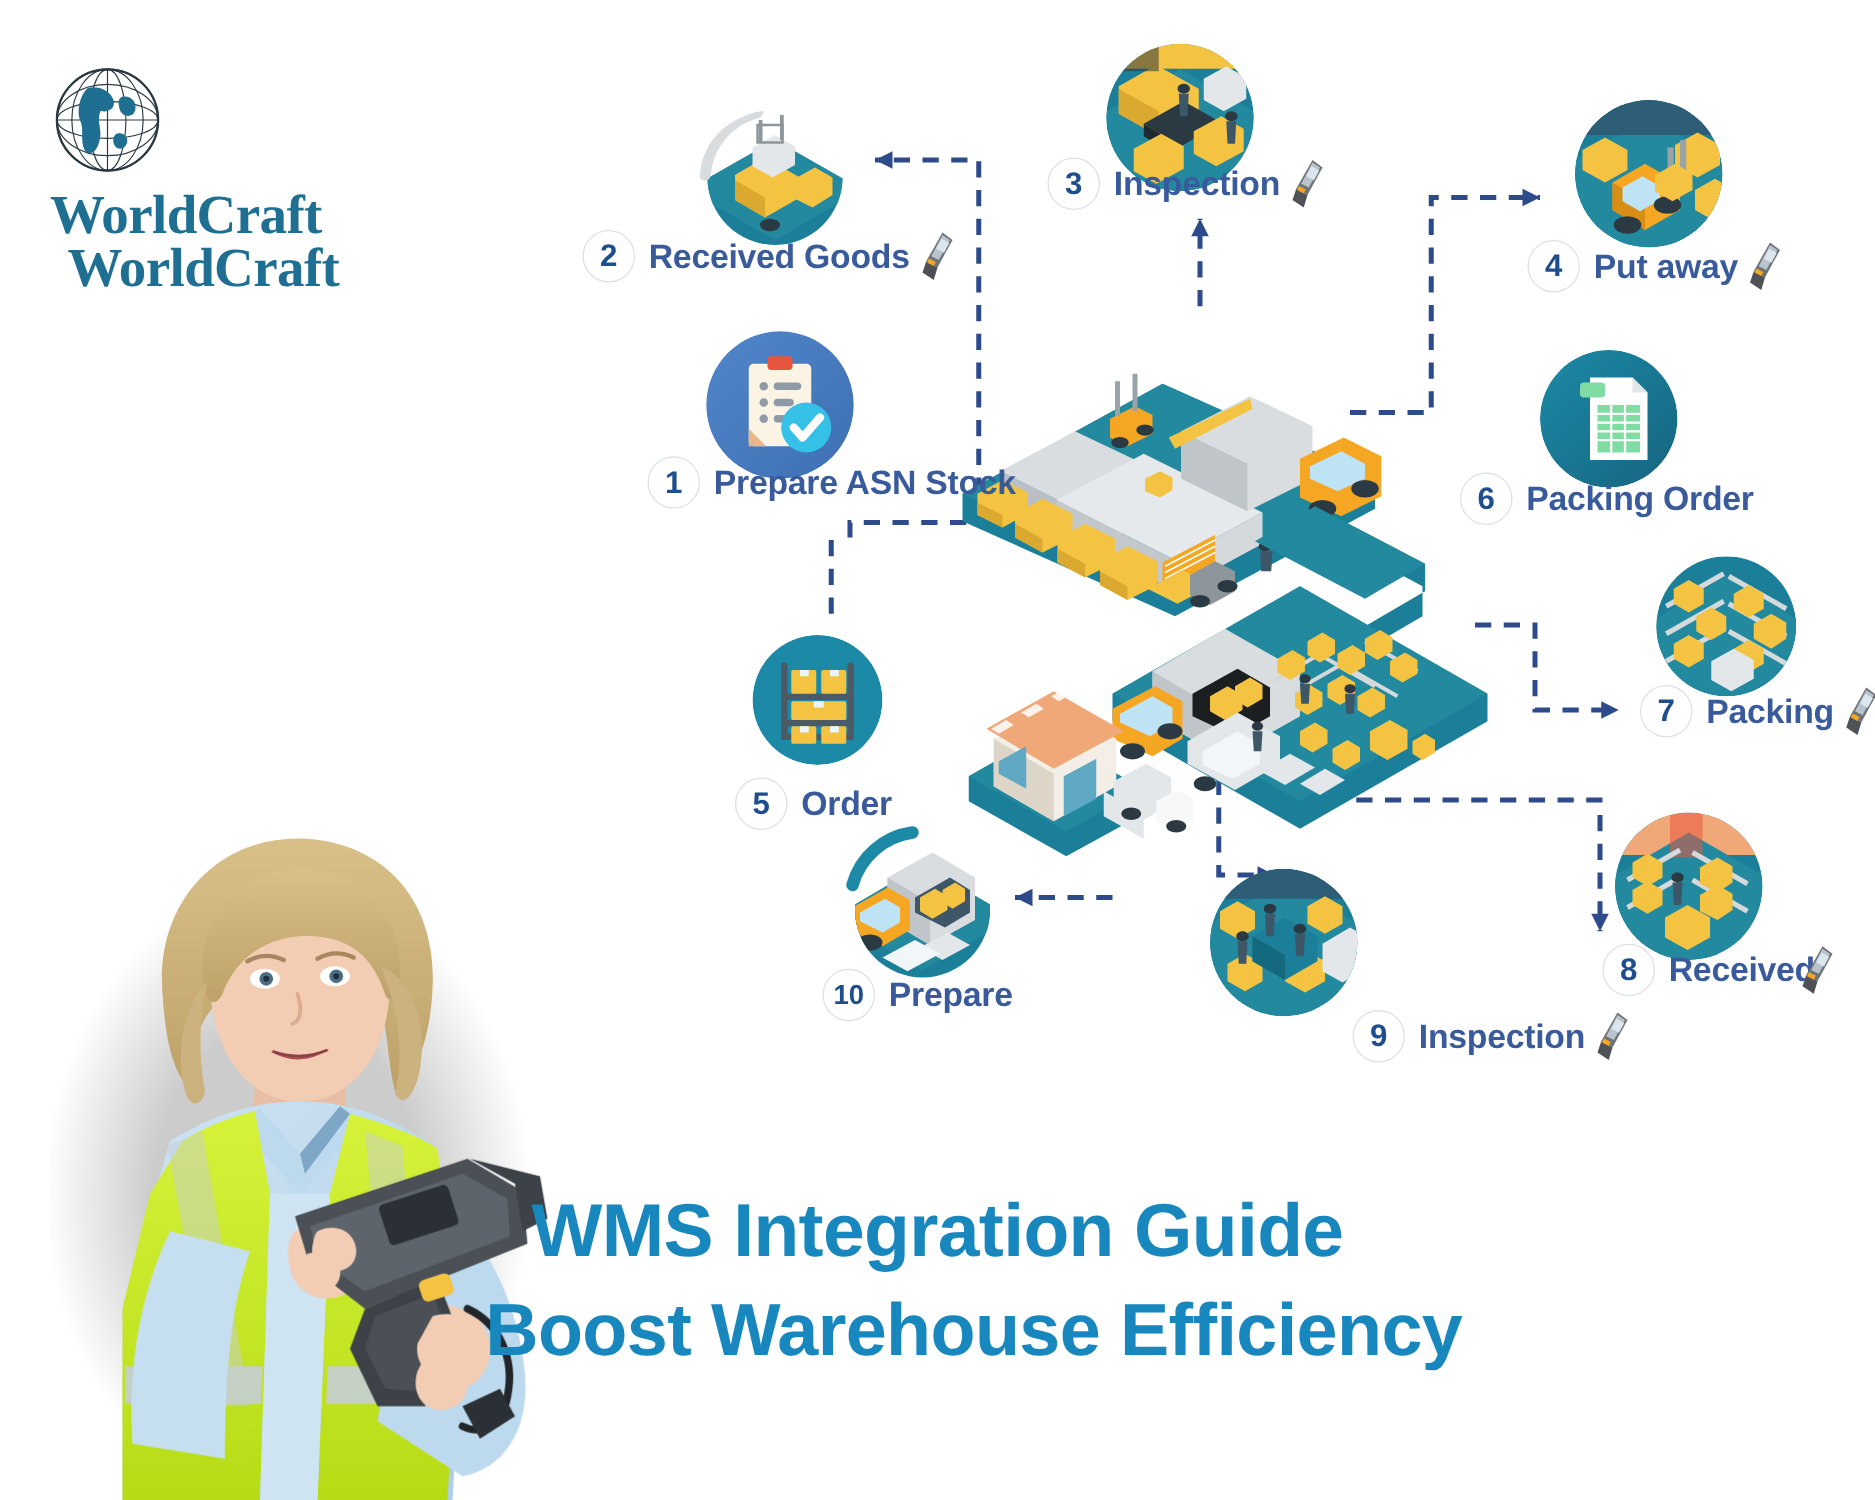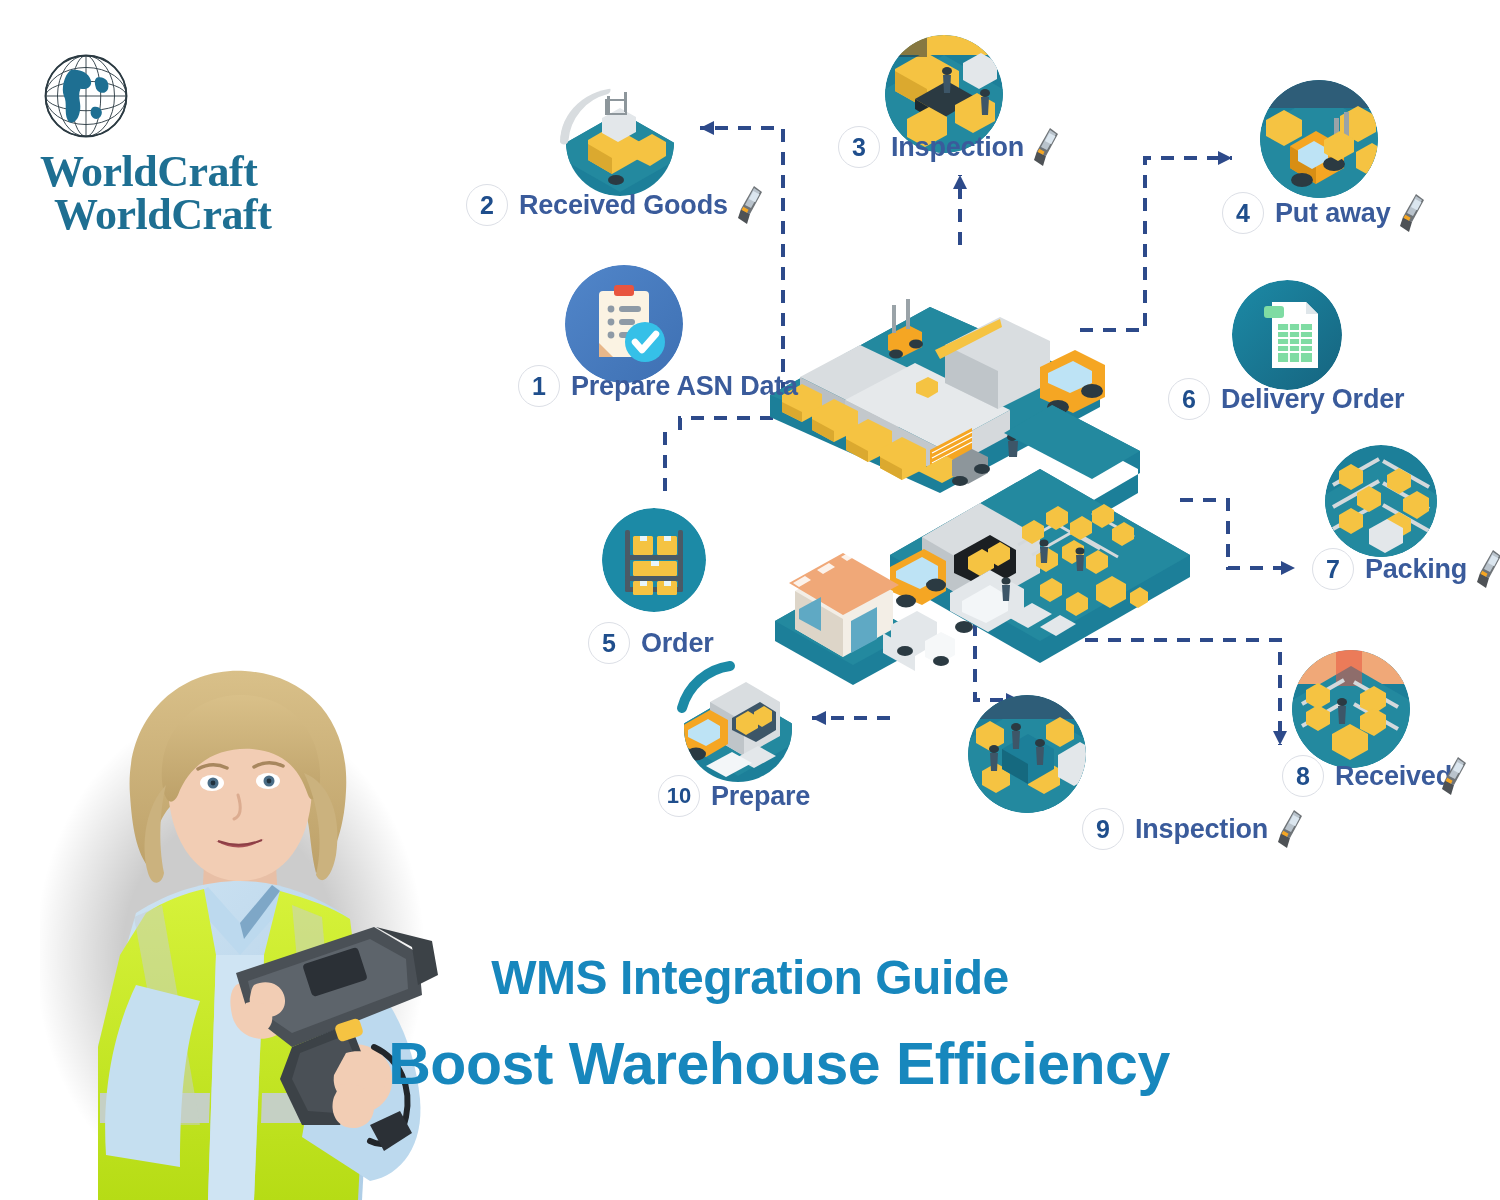--- a/index.html
+++ b/index.html
@@ -41,21 +41,21 @@
 
   
   .circ{position:absolute;border-radius:50%;overflow:hidden;}
 
   
   .title{
     position:absolute;left:0;width:1500px;text-align:center;
     font-family:"Liberation Sans",sans-serif;
     font-weight:bold;color:#1787bd;letter-spacing:-0.5px;
   }
-  .title.l1{top:950px;font-size:48px;}
+  .title.l1{top:950px;font-size:60px;}
   .title.l2{top:1030px;font-size:59px;padding-left:29px;}
 
   
   .person{position:absolute;left:40px;top:655px;width:470px;height:545px;}
 </style>
 </head>
 <body>
 
 <div id="stage">
 
@@ -521,21 +521,21 @@
       <ellipse cx="20" cy="92" rx="10" ry="6.5" fill="#2b3a42"></ellipse>
       <ellipse cx="46" cy="104" rx="10" ry="6.5" fill="#2b3a42"></ellipse>
       <path d="M60 96 L82 84 L100 94 L78 106 Z" fill="#e3e7ea"></path>
       <path d="M30 104 L56 90 L76 101 L50 115 Z" fill="#f3f6f8"></path>
     </g>
     <path d="M6 46 A58 58 0 0 1 54 4" fill="none" stroke="#1c8aa6" stroke-width="10" stroke-linecap="round"></path>
   </svg>
 
   <div class="step" style="left:518px;top:365px;">
     <div class="step-num">1</div>
-    <div class="step-label">Prepare ASN Data</div>
+    <div class="step-label">Prepare ASN Stock</div>
   </div>
 
   <div class="step" style="left:466px;top:184px;">
     <div class="step-num">2</div>
     <div class="step-label">Received Goods</div>
     <svg class="scanner" viewBox="0 0 30 42">
       <path d="M20 2 L28 8 L16 30 L7 25 Z" fill="#6e7377"></path>
       <path d="M20 4 L26 8 L17 24 L11 21 Z" fill="#b9c3cc"></path>
       <rect x="17" y="8" width="7" height="9" transform="rotate(28 20 12)" fill="#dbe6ef"></rect>
       <path d="M7 25 L16 30 L13 40 L4 34 Z" fill="#4e5256"></path>
@@ -567,21 +567,21 @@
     </svg>
   </div>
 
   <div class="step" style="left:588px;top:622px;">
     <div class="step-num">5</div>
     <div class="step-label">Order</div>
   </div>
 
   <div class="step" style="left:1168px;top:378px;">
     <div class="step-num">6</div>
-    <div class="step-label">Delivery Order</div>
+    <div class="step-label">Packing Order</div>
   </div>
 
   <div class="step" style="left:1312px;top:548px;">
     <div class="step-num">7</div>
     <div class="step-label">Packing</div>
     <svg class="scanner" viewBox="0 0 30 42">
       <path d="M20 2 L28 8 L16 30 L7 25 Z" fill="#6e7377"></path>
       <path d="M20 4 L26 8 L17 24 L11 21 Z" fill="#b9c3cc"></path>
       <rect x="17" y="8" width="7" height="9" transform="rotate(28 20 12)" fill="#dbe6ef"></rect>
       <path d="M7 25 L16 30 L13 40 L4 34 Z" fill="#4e5256"></path>

